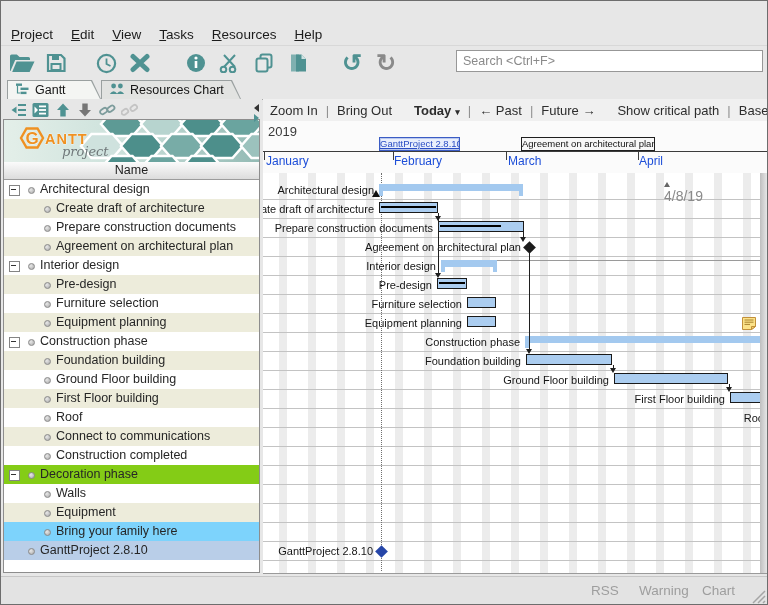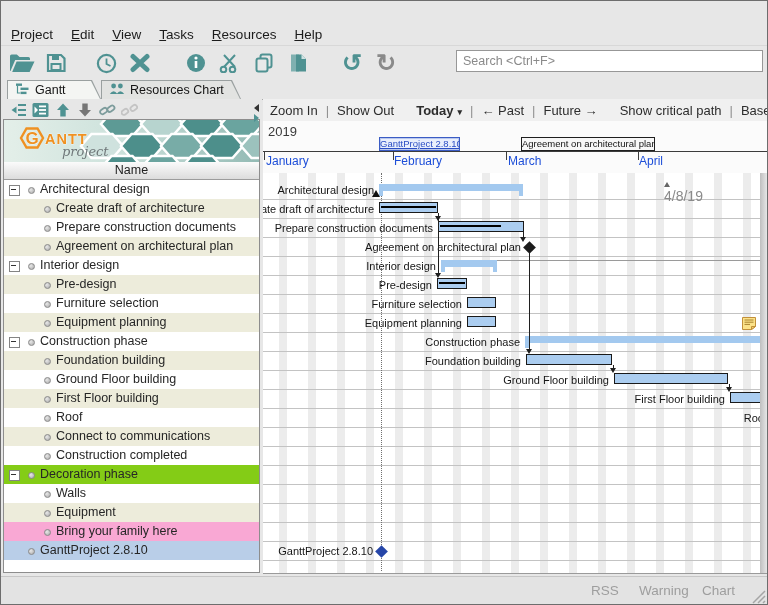--- a/index.html
+++ b/index.html
@@ -309,40 +309,40 @@
               <div class="tlabel" style="left: 36px;">Decoration phase</div>
             </div>
             <div class="trow" style="top: 304px; background: rgb(255, 255, 255);">
               <div class="bullet" style="left: 40px;"></div>
               <div class="tlabel" style="left: 52px;">Walls</div>
             </div>
             <div class="trow" style="top: 323px; background: rgb(237, 236, 219);">
               <div class="bullet" style="left: 40px;"></div>
               <div class="tlabel" style="left: 52px;">Equipment</div>
             </div>
-            <div class="trow" style="top: 342px; background: #f9a8d4;">
+            <div class="trow" style="top: 342px; background: #7dd3fc;">
               <div class="bullet" style="left: 40px;"></div>
               <div class="tlabel" style="left: 52px;">Bring your family here</div>
             </div>
             <div class="trow" style="top: 361px; background: rgb(185, 206, 232);">
               <div class="bullet" style="left: 24px;"></div>
               <div class="tlabel" style="left: 36px;">GanttProject 2.8.10</div>
             </div>
           </div>
       </div>
     </div>
     <div id="split-arrows">
         <div style="position: absolute; left: 0px; top: 1px; width: 0px; height: 0px; border-top: 4px solid transparent; border-bottom: 4px solid transparent; border-right: 5px solid rgb(51, 51, 51);"></div>
         <div style="position: absolute; left: 0px; top: 11px; width: 0px; height: 0px; border-top: 4px solid transparent; border-bottom: 4px solid transparent; border-left: 5px solid rgb(79, 146, 146);"></div>
       </div>
     <div id="chart">
       <div id="chart-toolbar">
           <div>Zoom In</div>
           <div class="ct-sep">|</div>
-          <div>Show Out</div>
+          <div>Bring Out</div>
           <div class="ct-drop" style="margin-left: 14px;">Today<span class="caret">▾</span></div>
           <div class="ct-sep">|</div>
           <div>← Past</div>
           <div class="ct-sep">|</div>
           <div>Future →</div>
           <div style="margin-left: 14px;">Show critical path</div>
           <div class="ct-sep">|</div>
           <div>Baselines..</div>
         </div>
       <div id="timeline">

